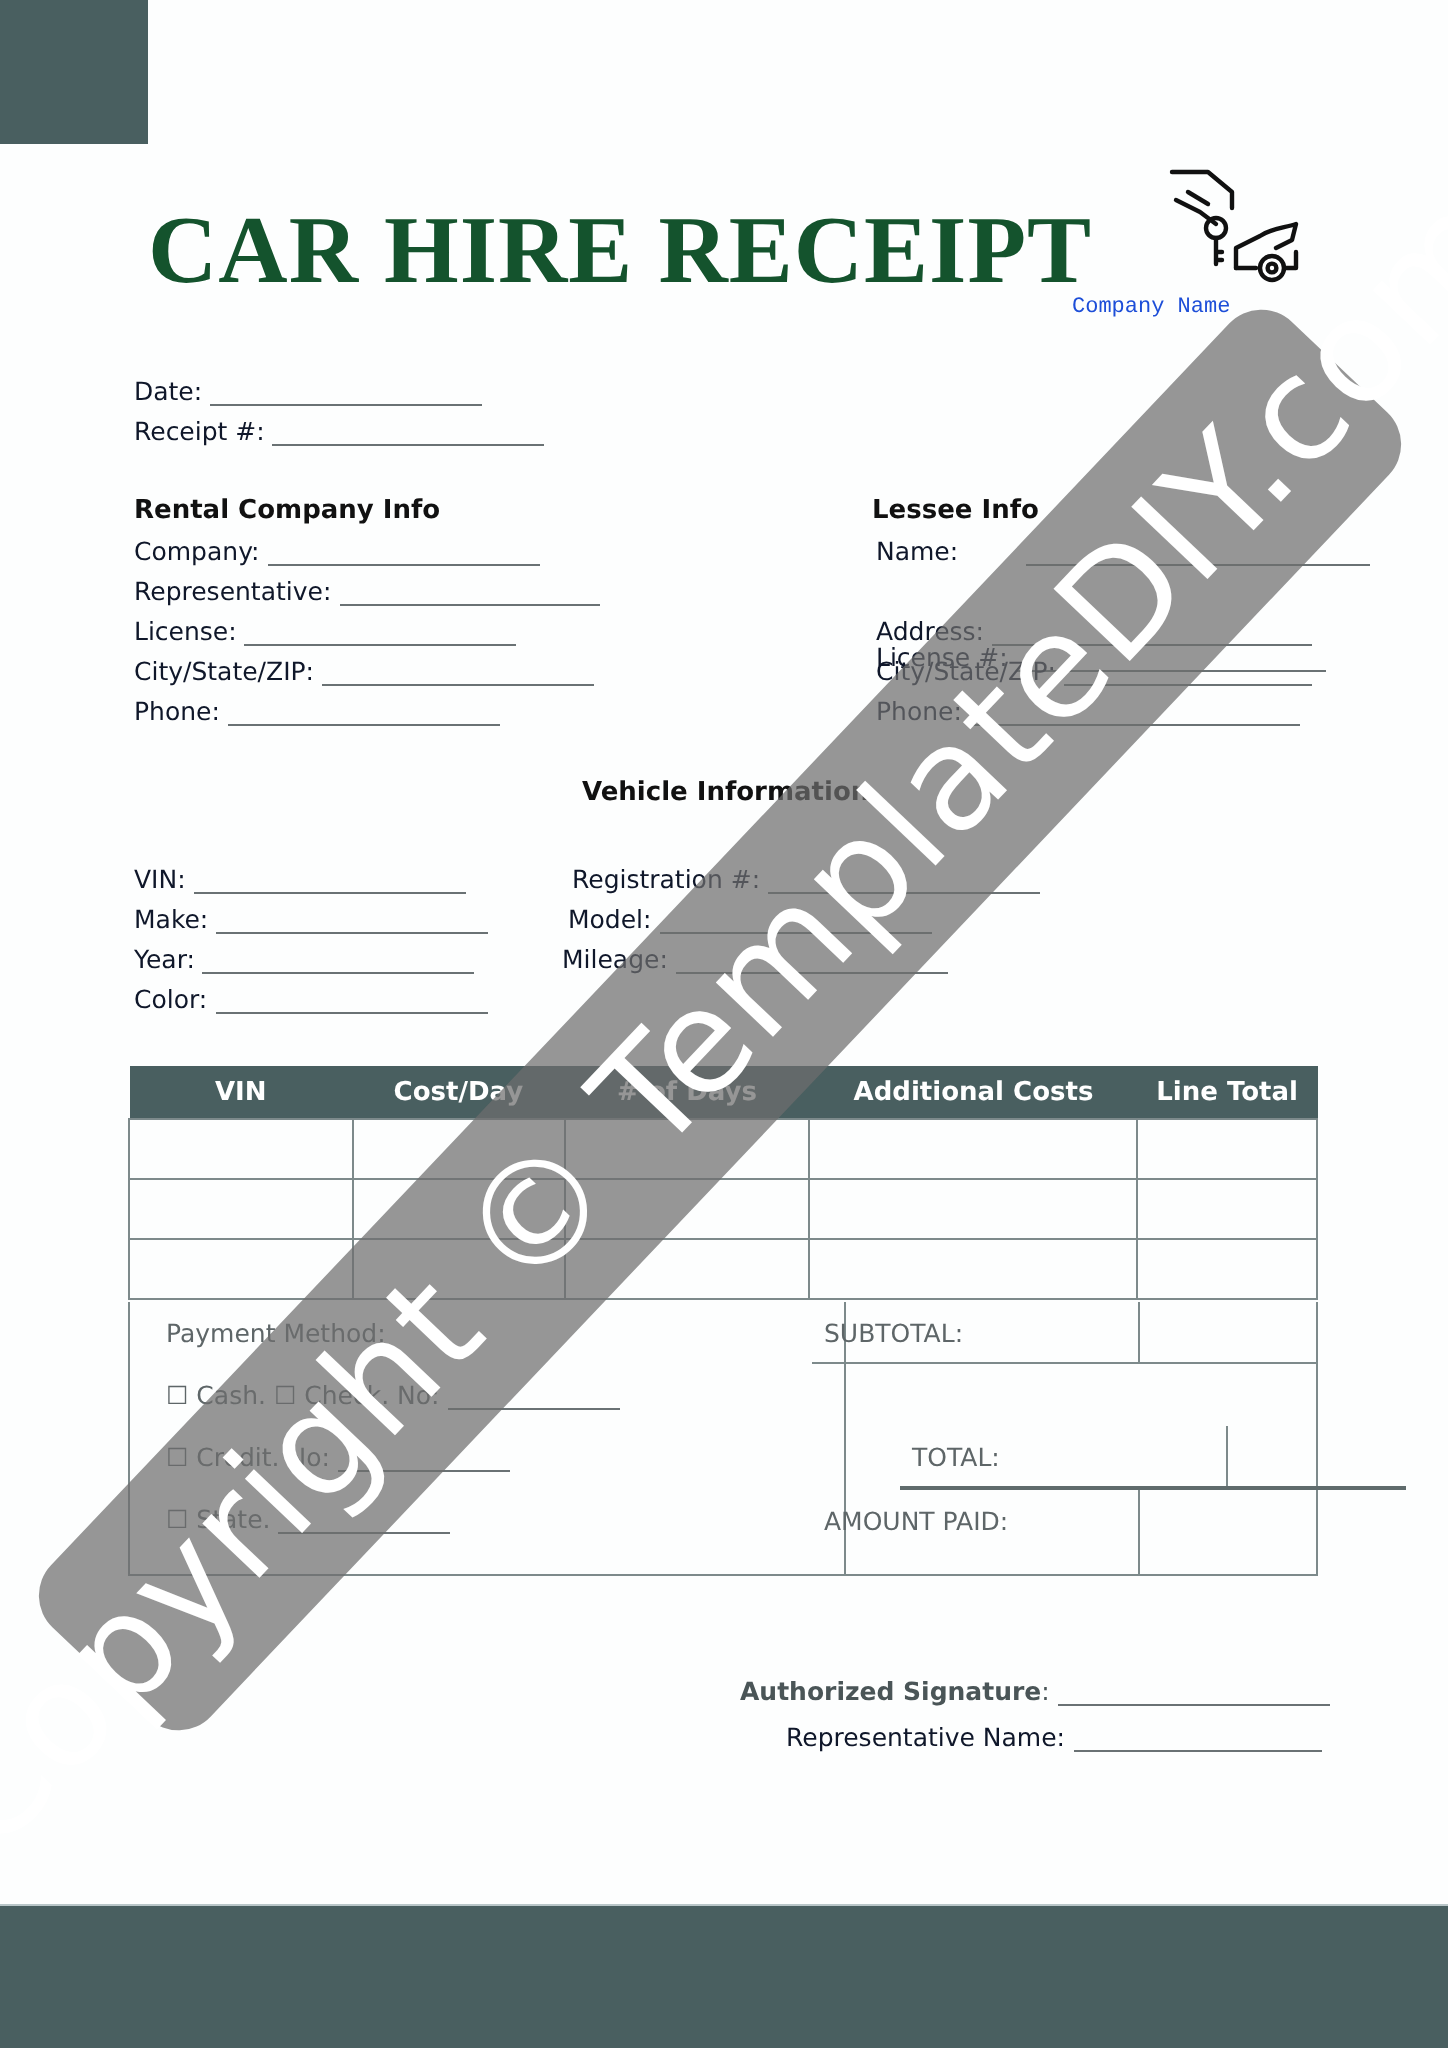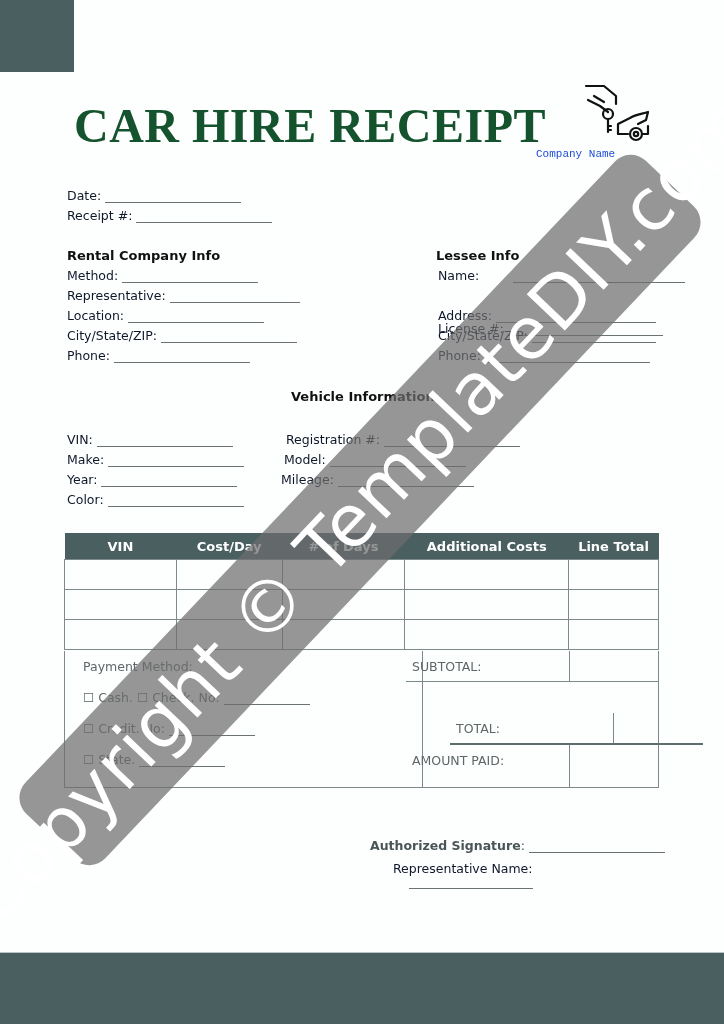--- a/index.html
+++ b/index.html
@@ -49,29 +49,29 @@
   <span>Date:</span>
   <span class="line" style="width:136px;"></span>
 </div>
 <div class="field" style="left:67px; top:208px;">
   <span>Receipt #:</span>
   <span class="line" style="width:136px;"></span>
 </div>
 
 <div class="heading" style="left:67px; top:248px;">Rental Company Info</div>
 <div class="field" style="left:67px; top:268px;">
-  <span>Method:</span>
+  <span>Company:</span>
   <span class="line" style="width:136px;"></span>
 </div>
 <div class="field" style="left:67px; top:288px;">
   <span>Representative:</span>
   <span class="line" style="width:130px;"></span>
 </div>
 <div class="field" style="left:67px; top:308px;">
-  <span>Location:</span>
+  <span>License:</span>
   <span class="line" style="width:136px;"></span>
 </div>
 <div class="field" style="left:67px; top:328px;">
   <span>City/State/ZIP:</span>
   <span class="line" style="width:136px;"></span>
 </div>
 <div class="field" style="left:67px; top:348px;">
   <span>Phone:</span>
   <span class="line" style="width:136px;"></span>
 </div>
@@ -199,20 +199,20 @@
     <span class="lbl">AMOUNT PAID:</span>
     <span class="val"></span>
   </div>
 </div>
 
 <div class="field" style="left:370px; top:838px; color:#4a5557;">
   <span style="font-weight:bold;">Authorized Signature</span>
     <span>:</span>
   <span class="line" style="width:136px;"></span>
 </div>
-<div class="field" style="left:393px; top:861px;flex-direction:column;">
+<div class="field" style="left:393px; top:861px;">
   <span>Representative Name:</span>
   <span class="line" style="width:124px;"></span>
 </div>
 
 <div class="footer-band"></div>
 
 <div class="watermark">Copyright © TemplateDIY.com</div>
 
 </body></html>

